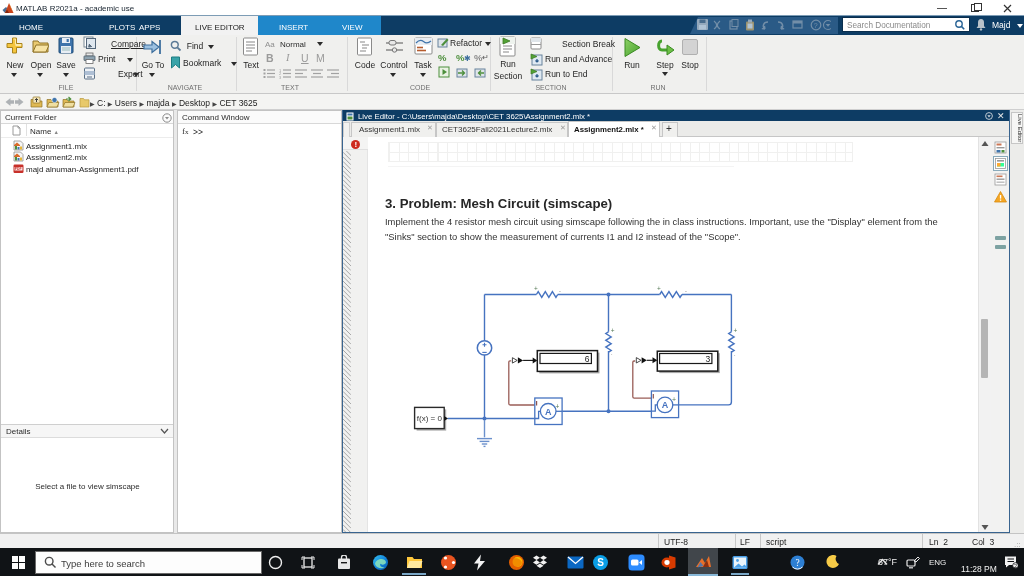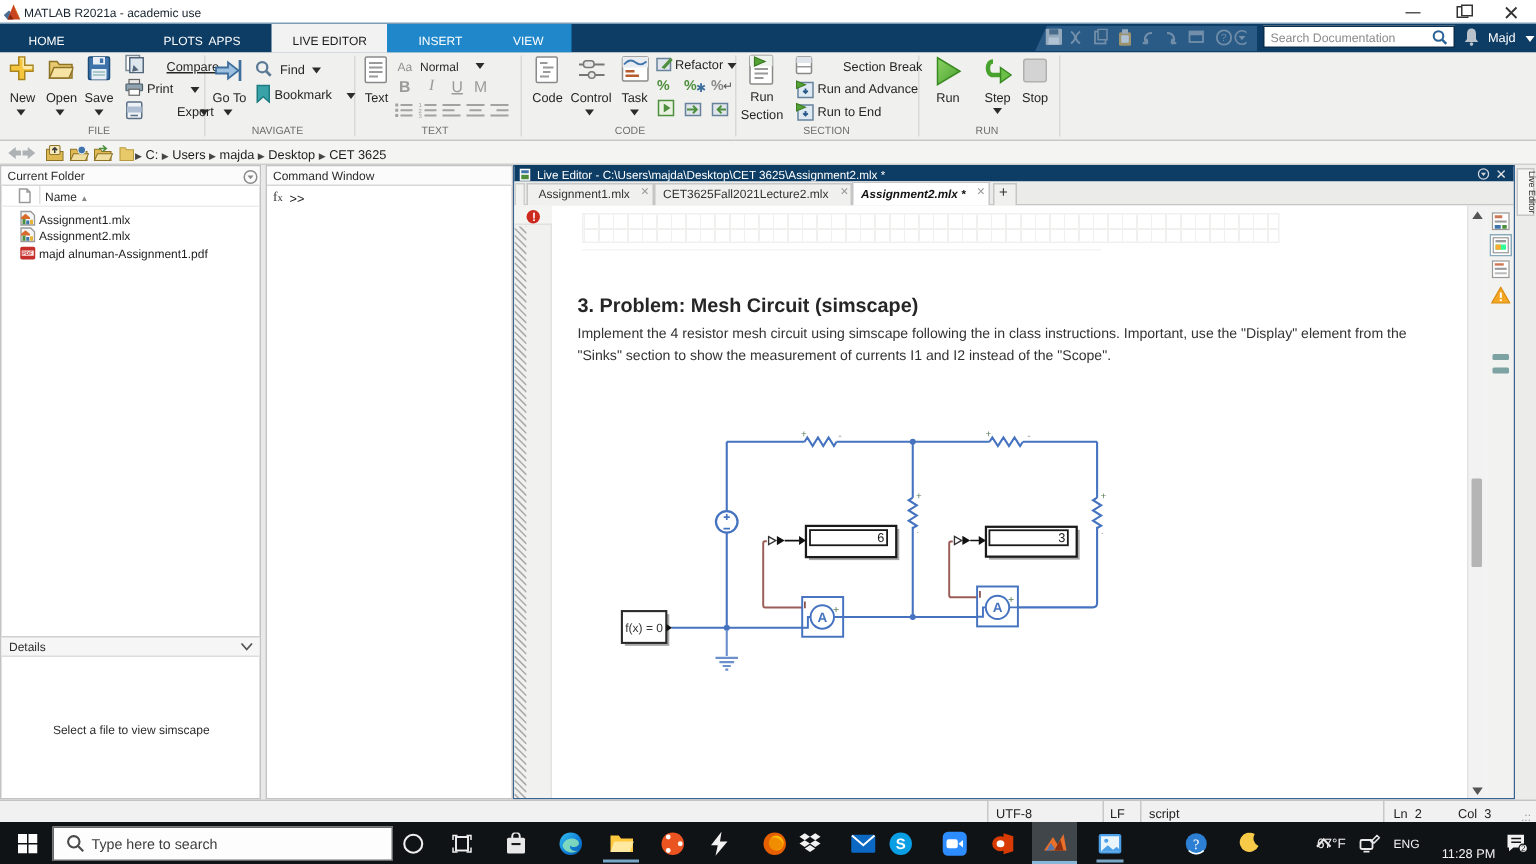--- a/index.html
+++ b/index.html
@@ -398,21 +398,21 @@
 
   <div class="abs" style="left:343px;top:121px;width:666px;height:16px;background:#ebebe9;border-bottom:1px solid #c6c6c6;"></div>
   <div class="abs" style="left:343px;top:122px;width:7px;height:15px;background:#f2f2f0;border:1px solid #cfcfcf;border-bottom:none;"></div>
   <div class="abs" style="left:351px;top:122px;width:85px;height:15px;background:#f0f0ee;border:1px solid #c6c6c6;border-bottom:none;"></div>
   <div class="abs" style="left:359px;top:125px;font-size:8px;color:#333;">Assignment1.mlx</div>
   <div class="abs" style="left:427px;top:124px;font-size:7px;color:#9a9a9a;">✕</div>
   <div class="abs" style="left:436px;top:122px;width:132px;height:15px;background:#f0f0ee;border:1px solid #c6c6c6;border-bottom:none;"></div>
   <div class="abs" style="left:442px;top:125px;font-size:8px;color:#333;">CET3625Fall2021Lecture2.mlx</div>
   <div class="abs" style="left:560px;top:124px;font-size:7px;color:#9a9a9a;">✕</div>
   <div class="abs" style="left:568px;top:121px;width:92px;height:16px;background:#fff;border:1px solid #c6c6c6;border-bottom:none;"></div>
-  <div class="abs" style="left:574px;top:125px;font-size:7.8px;color:#111;font-weight:bold;font-style:italic;">Assignment2.mlx *</div>
+  <div class="abs" style="left:574px;top:125px;font-size:7.8px;color:#111;font-weight:bold;">Assignment2.mlx *</div>
   <div class="abs" style="left:651px;top:124px;font-size:7px;color:#9a9a9a;">✕</div>
   <div class="abs" style="left:662px;top:122px;width:16px;height:15px;background:#f0f0ee;border:1px solid #c6c6c6;border-bottom:none;"></div>
   <div class="abs" style="left:666px;top:123px;font-size:10px;color:#333;">+</div>
 
   <div class="abs" style="left:343px;top:137px;width:635px;height:395px;background:#fff;"></div>
 
   <div class="abs" style="left:343px;top:137px;width:25px;height:395px;background:#f1f1f0;border-right:1px solid #e4e4e4;"></div>
   <svg class="abs" style="left:343px;top:151px;" width="8" height="381" viewBox="0 0 8 381">
       <rect width="8" height="381" fill="#f1f1f0"></rect>
       <g stroke="#a8a8a8" stroke-width="1">

